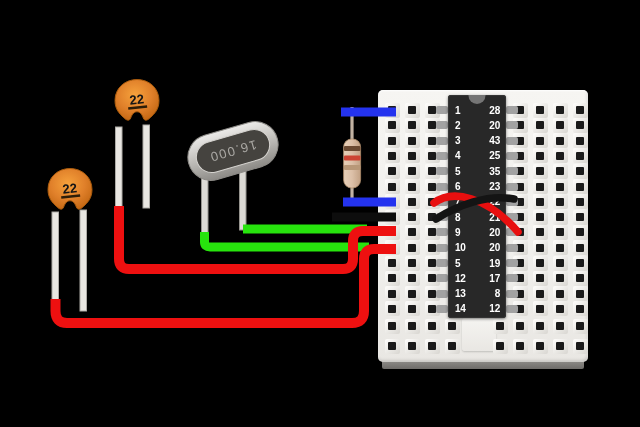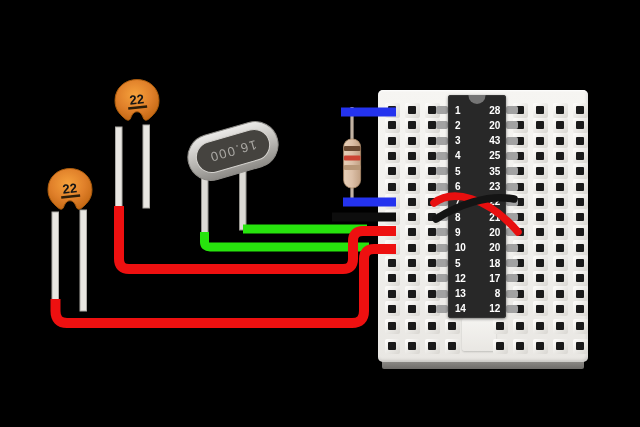--- a/index.html
+++ b/index.html
@@ -212,21 +212,21 @@
         <div class="pin-label pin-right" style="top: 86px; color: rgb(255, 255, 255);">23</div>
         <div class="pin-label pin-left" style="top: 101.3px; color: rgb(255, 255, 255);">7</div>
         <div class="pin-label pin-right" style="top: 101.3px; color: rgb(255, 255, 255);">22</div>
         <div class="pin-label pin-left" style="top: 116.6px; color: rgb(255, 255, 255);">8</div>
         <div class="pin-label pin-right" style="top: 116.6px; color: rgb(255, 255, 255);">21</div>
         <div class="pin-label pin-left" style="top: 131.9px; color: rgb(255, 255, 255);">9</div>
         <div class="pin-label pin-right" style="top: 131.9px; color: rgb(255, 255, 255);">20</div>
         <div class="pin-label pin-left" style="top: 147.2px; color: rgb(255, 255, 255);">10</div>
         <div class="pin-label pin-right" style="top: 147.2px; color: rgb(255, 255, 255);">20</div>
         <div class="pin-label pin-left" style="top: 162.5px; color: rgb(255, 255, 255);">5</div>
-        <div class="pin-label pin-right" style="top: 162.5px; color: rgb(255, 255, 255);">18</div>
+        <div class="pin-label pin-right" style="top: 162.5px; color: rgb(255, 255, 255);">19</div>
         <div class="pin-label pin-left" style="top: 177.8px; color: rgb(255, 255, 255);">12</div>
         <div class="pin-label pin-right" style="top: 177.8px; color: rgb(255, 255, 255);">17</div>
         <div class="pin-label pin-left" style="top: 193.1px; color: rgb(255, 255, 255);">13</div>
         <div class="pin-label pin-right" style="top: 193.1px; color: rgb(255, 255, 255);">8</div>
         <div class="pin-label pin-left" style="top: 208.4px; color: rgb(255, 255, 255);">14</div>
         <div class="pin-label pin-right" style="top: 208.4px; color: rgb(255, 255, 255);">12</div>
       </div>
   </div>
 
   <svg class="overlay" width="640" height="427" viewBox="0 0 640 427">

